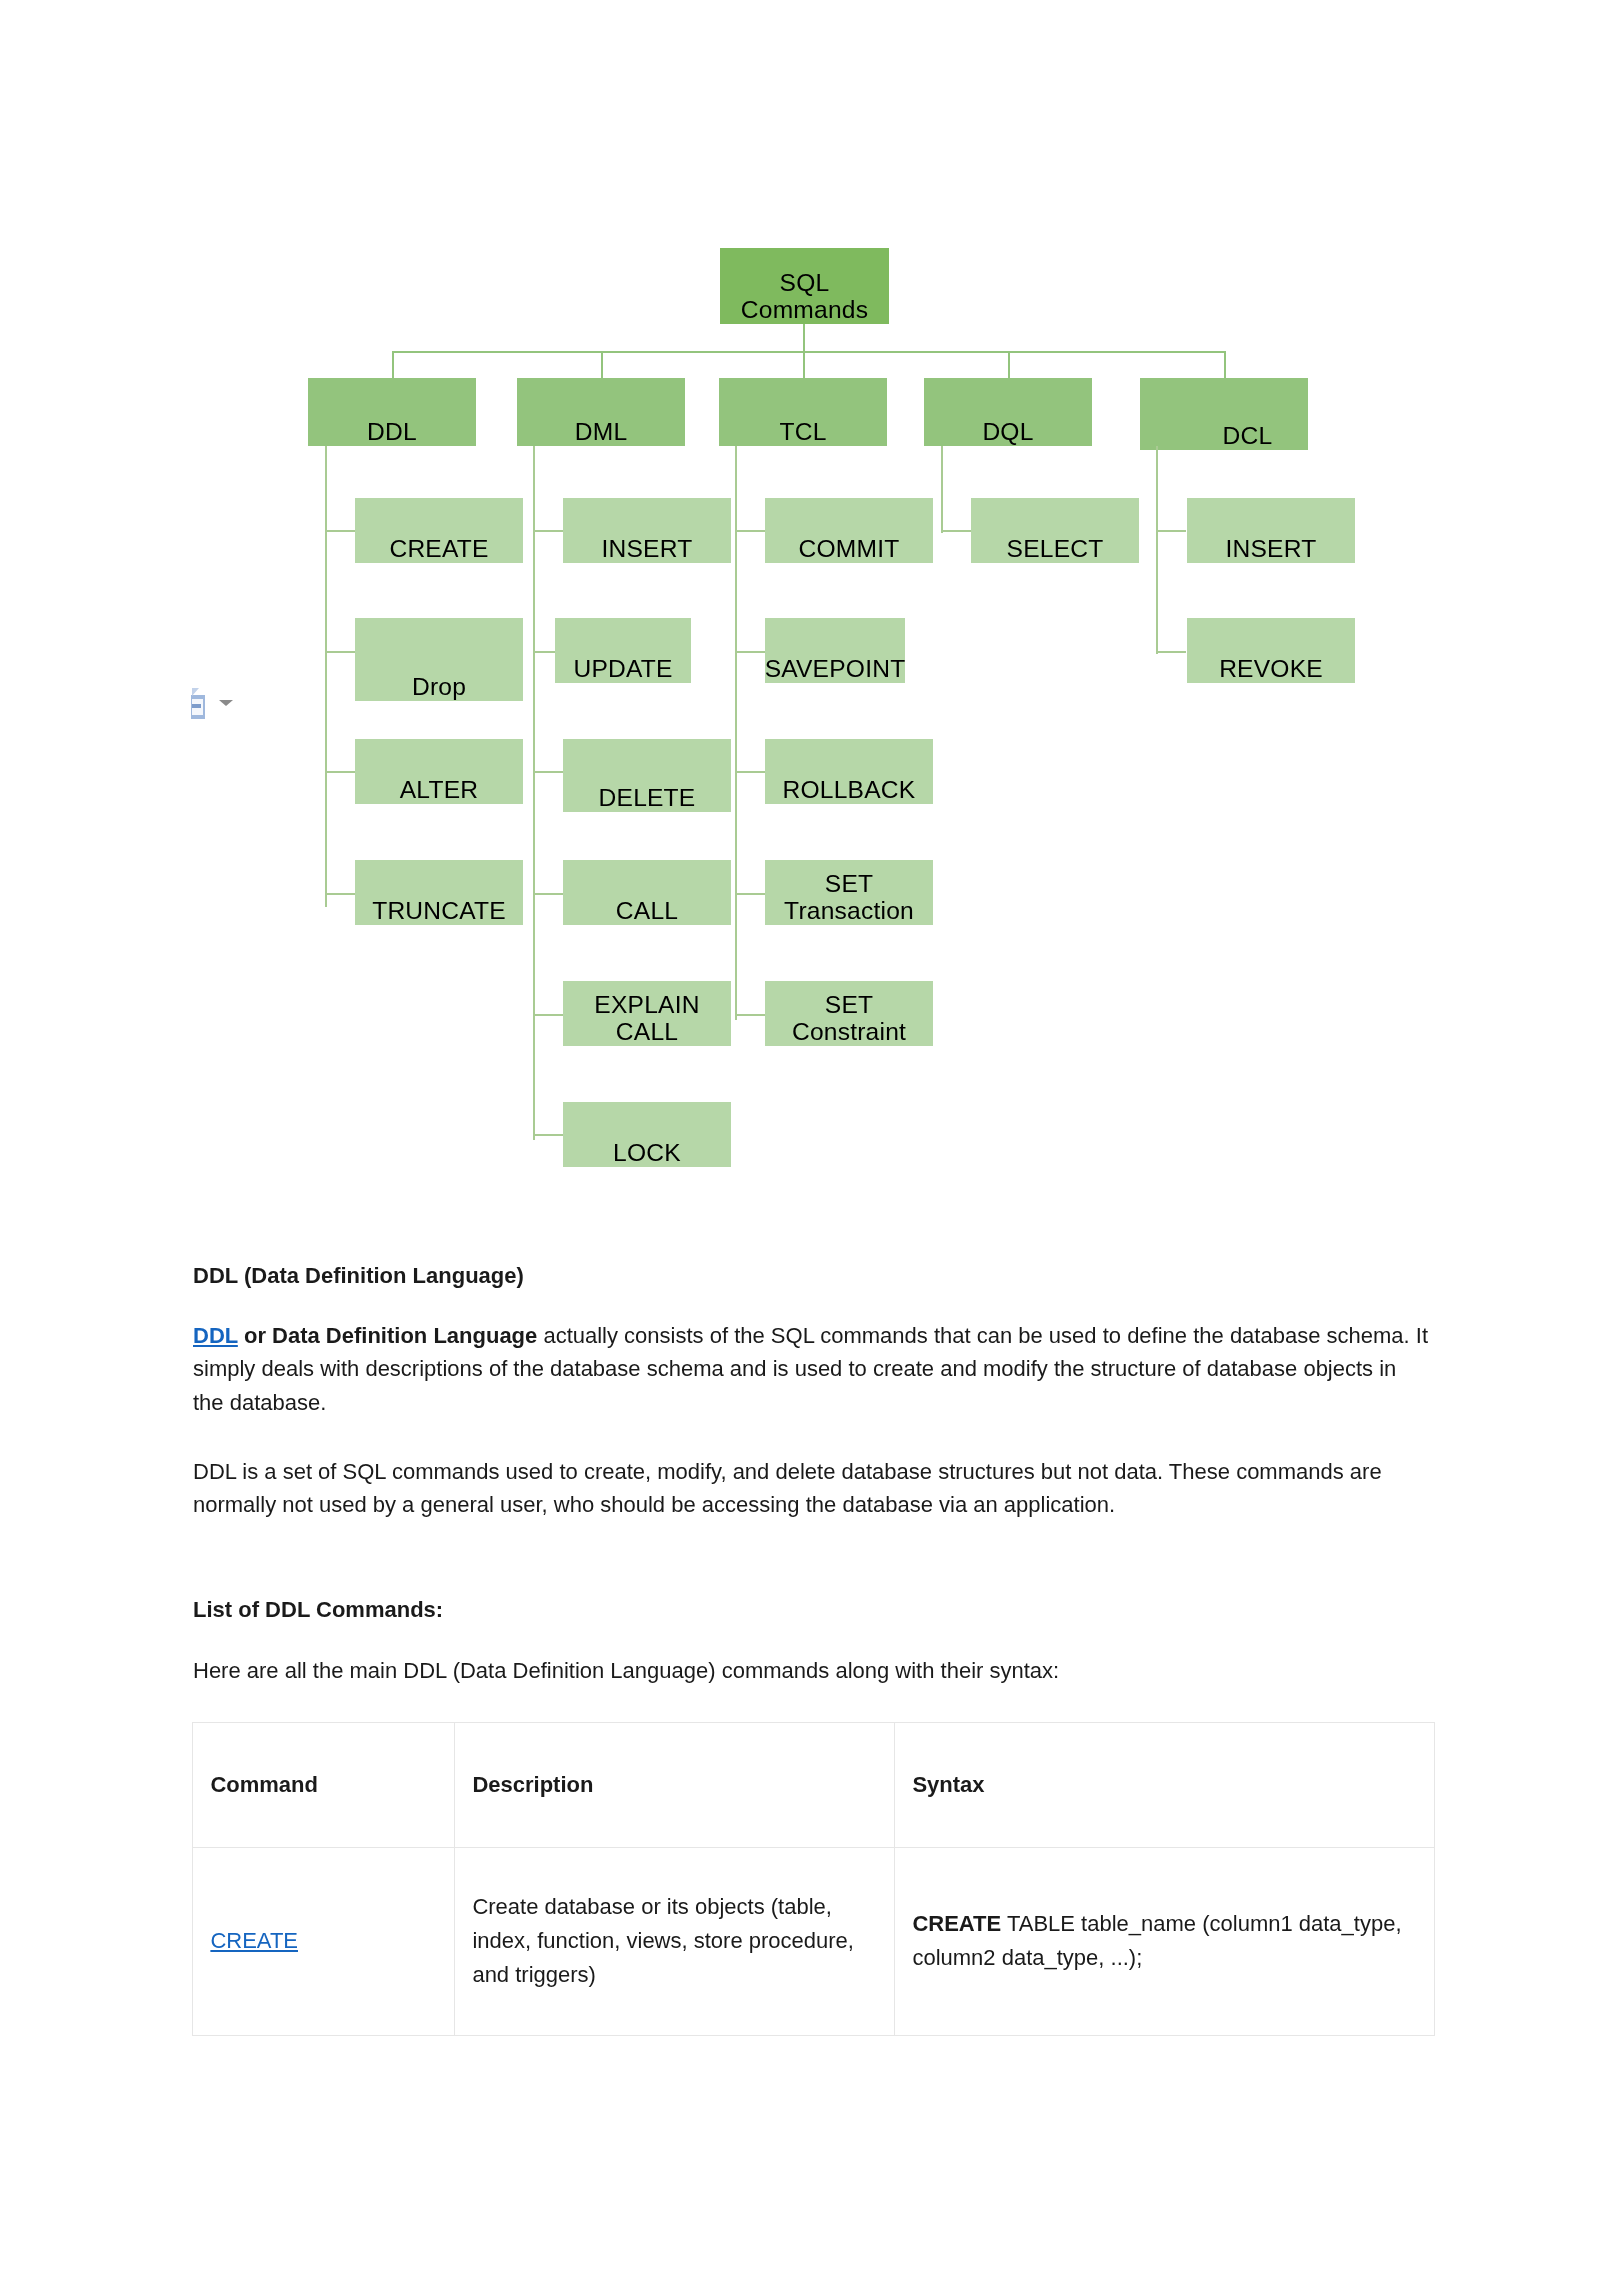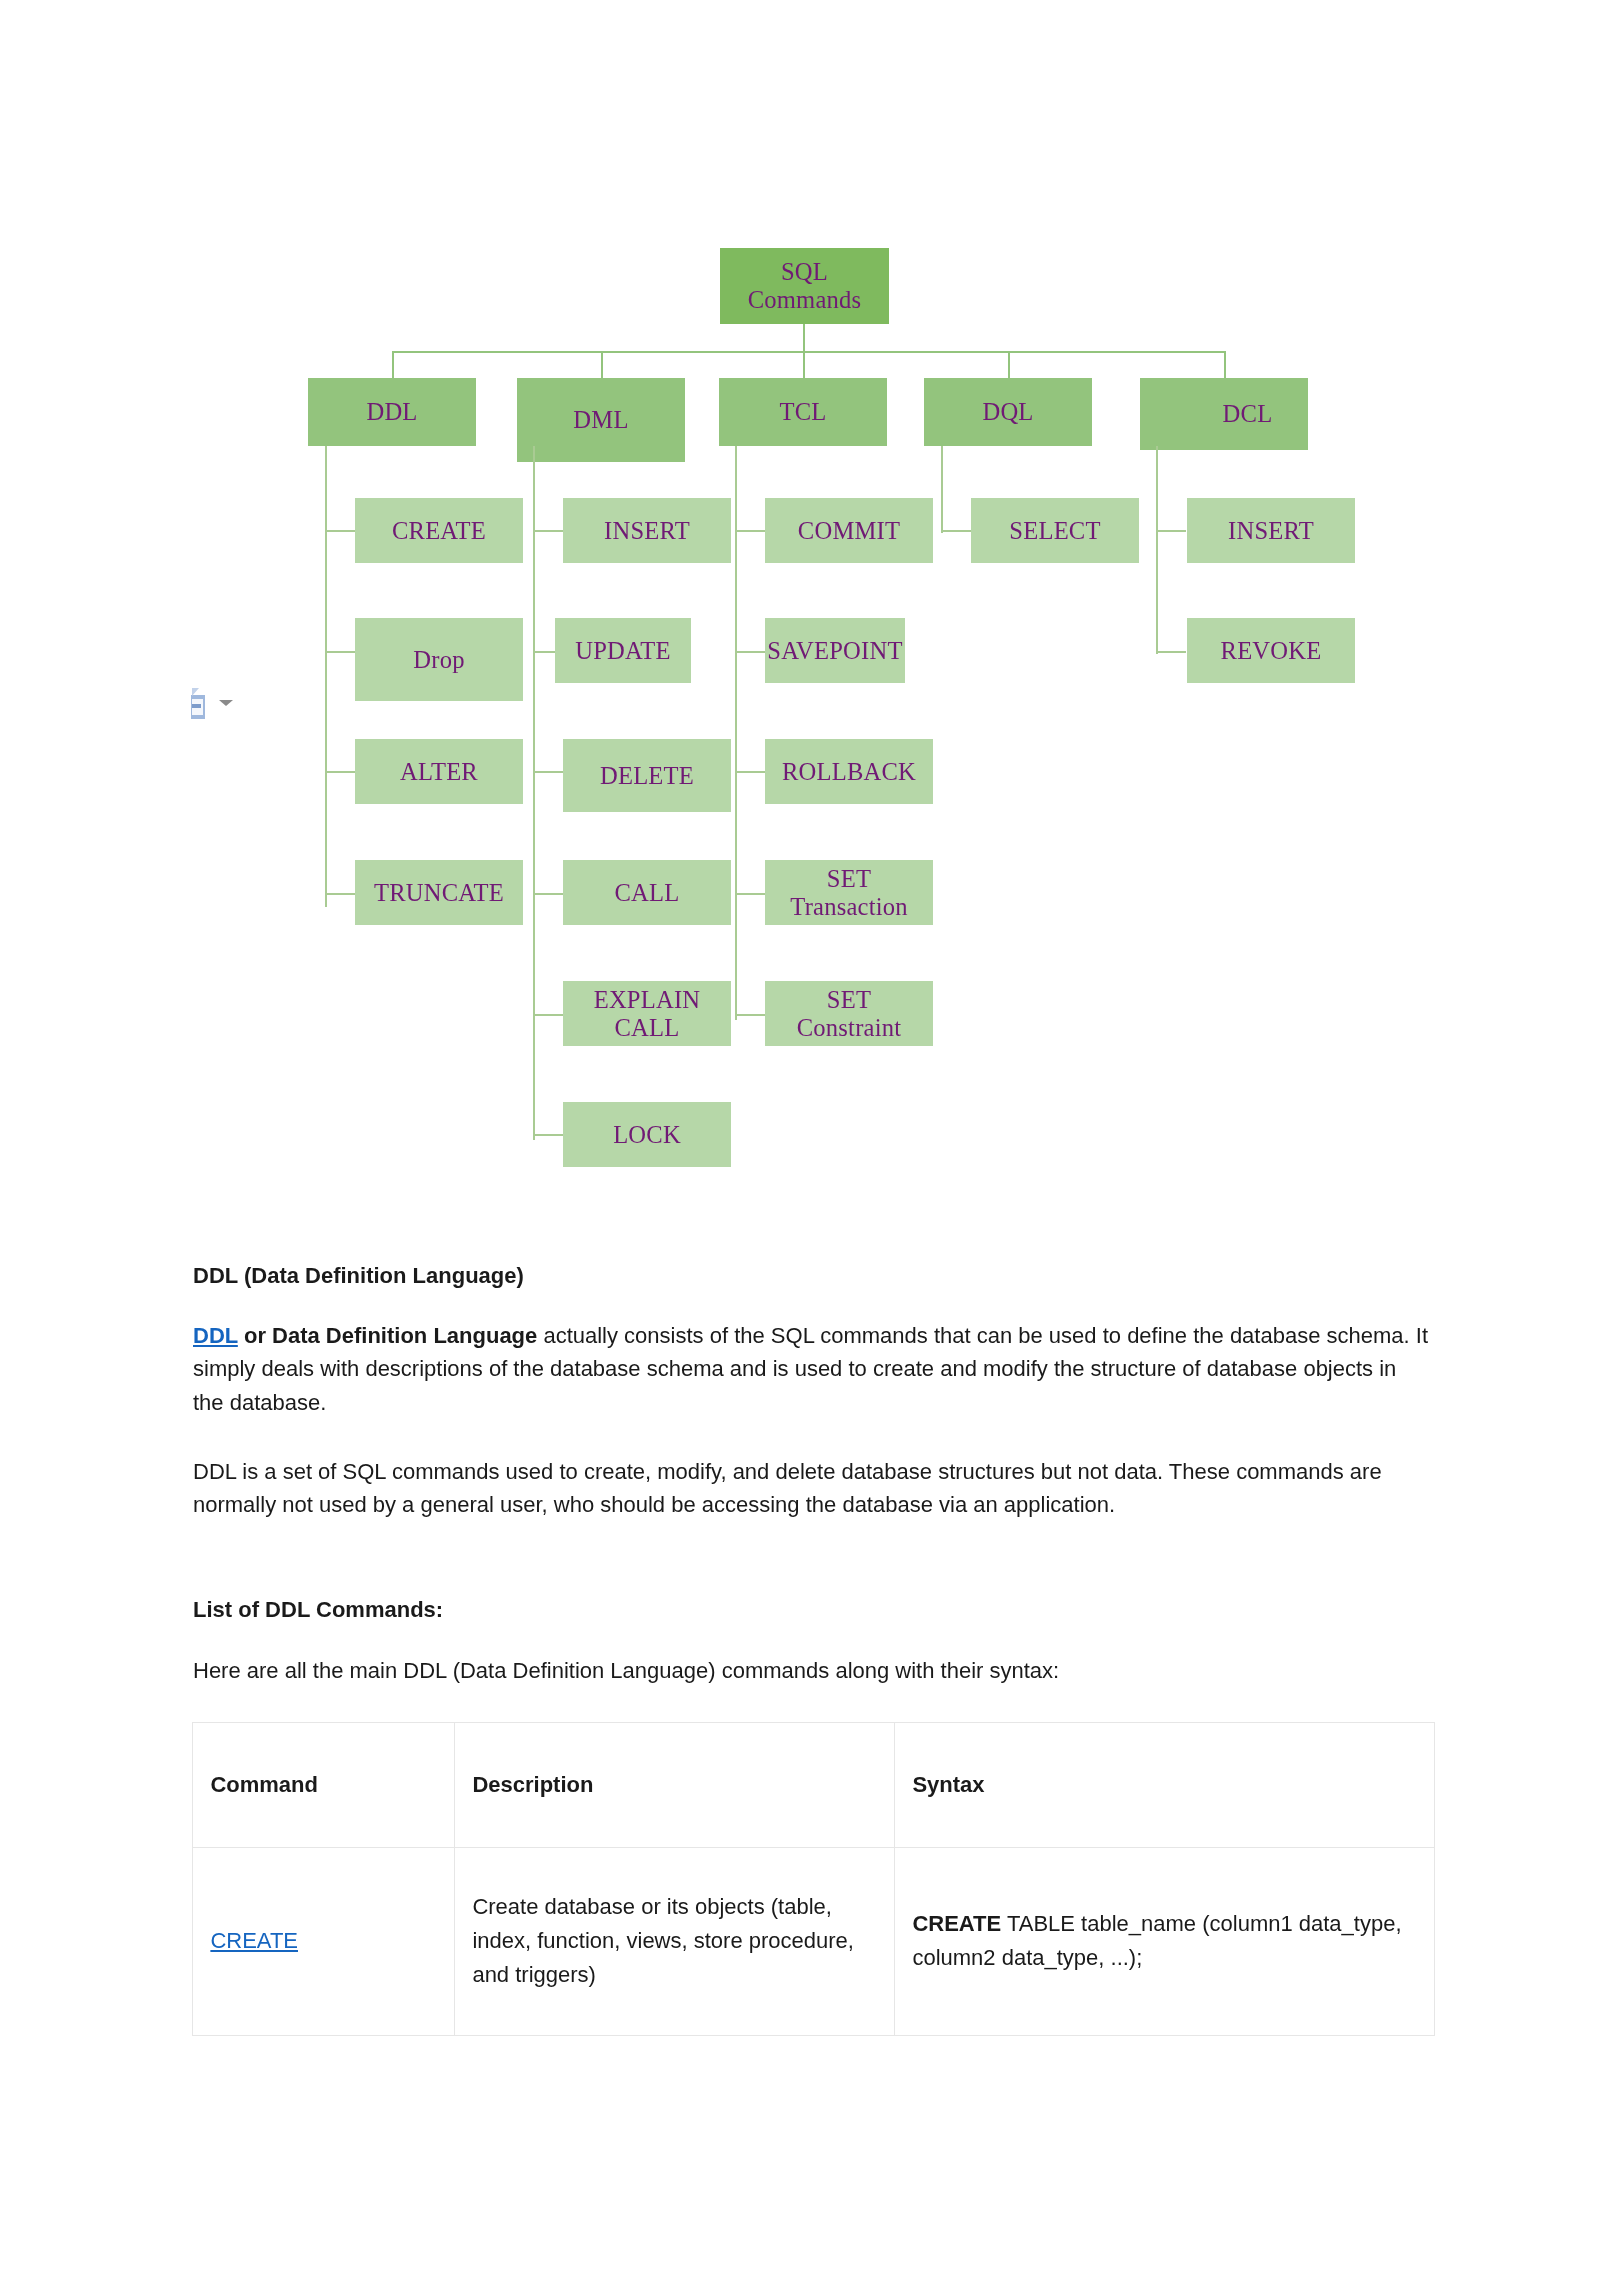--- a/index.html
+++ b/index.html
@@ -68,26 +68,26 @@
     position: absolute;
     left: 0;
     top: 0;
     width: 1623px;
     height: 1213px;
   }
   .node {
     position: absolute;
     box-sizing: border-box;
     display: flex;
-    align-items: center;
+    align-items: flex-end;
     justify-content: center;
     text-align: center;
-    color: #701a75;
+    color: #000000;
     line-height: 1.12;
-    font-family: Liberation Serif, serif;
+    font-family: Liberation Sans, sans-serif;
     letter-spacing: 0.2px;
   }
   .node.lvl1 { background: #7fba5e; font-size: 24.6px; }
   .node.lvl2 { background: #93c47d; font-size: 24.6px; }
   .node.lvl3 { background: #b6d7a8; font-size: 24.6px; }
 
   .conn {
     position: absolute;
     background: #93c47d;
   }
@@ -170,21 +170,21 @@
 
   <div class="conn v" style="left:392px; top:351px; height:27px;"></div>
   <div class="conn v" style="left:601px; top:351px; height:27px;"></div>
   <div class="conn v" style="left:803px; top:351px; height:27px;"></div>
   <div class="conn v" style="left:1008px; top:351px; height:27px;"></div>
   <div class="conn v" style="left:1224px; top:351px; height:27px;"></div>
 
   <div class="node lvl2" style="left:308px; top:378px; width:168px; height:68px;">
     <span>DDL</span>
   </div>
-  <div class="node lvl2" style="left:517px; top:378px; width:168px; height:84px;">
+  <div class="node lvl2" style="left:517px; top:378px; width:168px; height:68px;">
     <span>DML</span>
   </div>
   <div class="node lvl2" style="left:719px; top:378px; width:168px; height:68px;">
     <span>TCL</span>
   </div>
   <div class="node lvl2" style="left:924px; top:378px; width:168px; height:68px;">
     <span>DQL</span>
   </div>
   <div class="node lvl2" style="left:1140px; top:378px; width:168px; height:72px;padding-left:47px;">
     <span>DCL</span>

